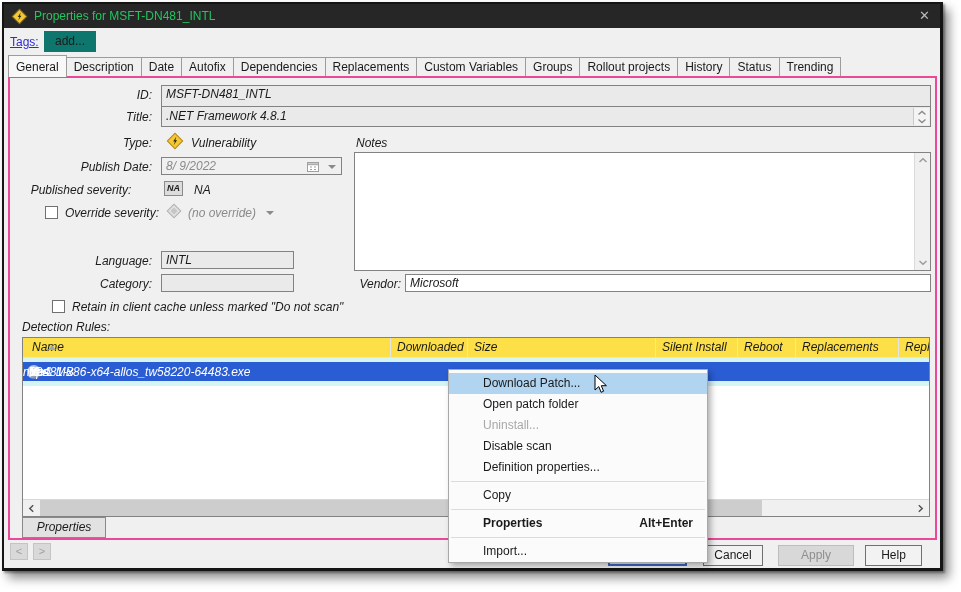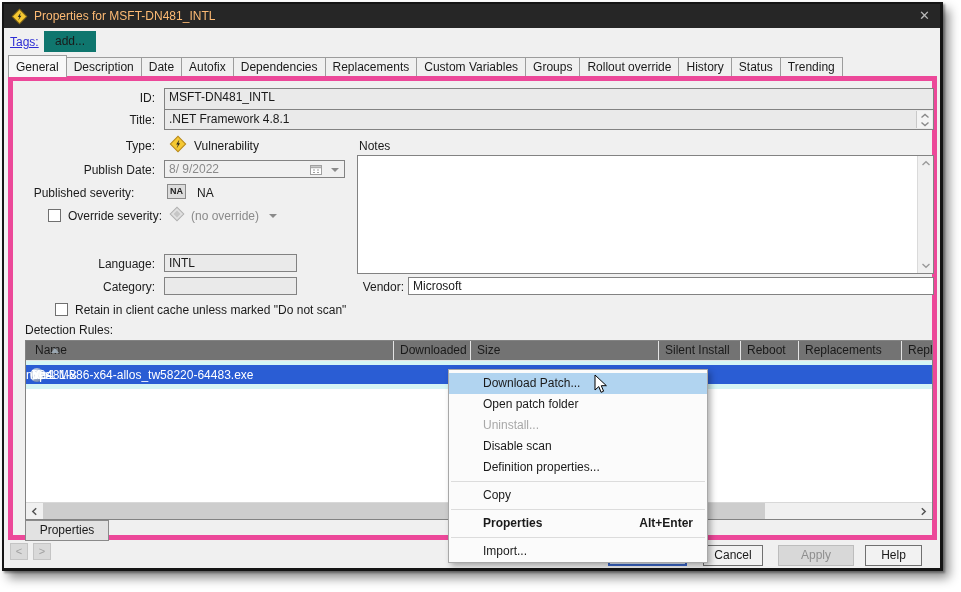--- a/index.html
+++ b/index.html
@@ -5,38 +5,38 @@
   * { margin:0; padding:0; box-sizing:border-box; }
   html,body { width:961px; height:592px; background:#ffffff; overflow:hidden;
               font-family:"Liberation Sans", sans-serif; font-size:12px; color:#1a1a1a; }
 
   .window { position:absolute; left:2px; top:2px; width:941px; height:569px;
             background:#f0f0f0; border:2px solid #141414; border-right-width:3px; border-bottom-width:3px;
             box-shadow:6px 7px 10px rgba(0,0,0,0.45), 2px 2px 2px rgba(0,0,0,0.35); }
 
   
   .titlebar { position:absolute; left:0; top:0; right:0; height:24px; background:#262626; color:#fff; }
-  .titlebar .ttext { position:absolute; left:30px; top:5px; font-size:12px; color:#fdba74; }
+  .titlebar .ttext { position:absolute; left:30px; top:5px; font-size:12px; color:#22c55e; }
   .titlebar .close { position:absolute; right:10px; top:4px; color:#b9b9b9; font-size:13px; cursor:default; }
   .dmnd { position:absolute; display:inline-block; }
 
   
   .tags-link { position:absolute; left:6px; top:31px; color:#2d2dd4; text-decoration:underline; }
   .add-btn { position:absolute; left:40px; top:27px; width:52px; height:21px; background:#0f766e;
              text-align:center; line-height:21px; color:#1a1a1a; }
 
   
   .tabs { position:absolute; left:4px; top:50px; height:22px; display:flex; align-items:flex-end; z-index:3; }
   .tab { border:1px solid #9c9c9c; border-bottom:none; background:#f0f0f0; padding:2px 7px 3px;
          margin-right:-1px; height:19px; white-space:nowrap; }
   .tab.active { background:#f8f8f8; height:22px; padding-top:4px; margin-bottom:-1px; z-index:4; }
 
   
   .panel { position:absolute; left:4px; top:72px; width:929px; height:464px;
-           border:5px solid #ec4899; background:#f0f0f0; }
+           border:2px solid #ec4899; background:#f0f0f0;font-style:italic; }
   .panel * { position:absolute; }
 
   .flabel { width:142px; text-align:right; color:#1c1c1c; white-space:nowrap; }
   .fbox { border:1px solid #828282; background:#eaeaea; padding:1px 4px; line-height:14px; overflow:hidden; white-space:nowrap; }
   .white { background:#ffffff; }
   .disabled-box { background:#f0f0f0; color:#8a8a8a; }
 
   .spinner { right:1px; top:1px; bottom:1px; width:16px; background:#f4f4f4; border-left:1px solid #c9c9c9; }
   .spinner svg { position:absolute; left:3px; }
 
@@ -47,21 +47,21 @@
   .na-badge { width:19px; height:15px; background:#dcdcdc; border:1px solid #8a8a8a; font-size:9px; font-weight:bold;
               text-align:center; line-height:13px; color:#222; }
 
   
   .notes-box { left:344px; top:74px; width:577px; height:119px; background:#fff; border:1px solid #828282; }
   .vscroll { position:absolute; right:0; top:0; bottom:0; width:16px; background:#f0f0f0; border-left:1px solid #dadada; }
   .vscroll svg { position:absolute; left:3px; }
 
   
   .table { left:12px; top:259px; width:908px; height:180px; background:#fff; border:1px solid #828282; }
-  .thead { left:0; top:0; right:0; height:20px; background:#737373; border-bottom:1px solid #e4e4e4; display:flex; position:absolute; }
+  .thead { left:0; top:0; right:0; height:20px; background:#fde047; border-bottom:1px solid #e4e4e4; display:flex; position:absolute; }
   .th { position:relative; height:20px; line-height:19px; padding-left:6px; border-left:1px solid #e4e4e4;
         color:#1a1a1a; white-space:nowrap; overflow:hidden; }
   .th:first-child { border-left:none; padding-left:9px; }
   .c0{width:367px;} .c1{width:77px;} .c2{width:75px;} .c3{width:113px;margin-top:20px;} .c4{width:82px;} .c5{width:58px;} .c6{width:103px;} .c7{flex:1;}
   .sort-asc { display:inline-block; position:relative; top:-1px; margin-left:16px; width:0; height:0;
               border-left:4px solid transparent; border-right:4px solid transparent; border-bottom:5px solid #9aa7b2; }
   .stripe { left:0; right:0; height:4px; background:#d5f5f5; position:absolute; }
   .sel-row { left:0; right:0; top:24px; height:19px; background:#2a5dd4; color:#fff; display:flex; align-items:center; position:absolute; }
   .sel-row .cell { padding-left:6px; white-space:nowrap; overflow:hidden; }
   .patch-ico { width:14px; height:14px; border-radius:50%; margin:0 6px 0 4px; flex:0 0 14px;
@@ -115,21 +115,21 @@
 
   <div class="tabs">
     <div class="tab active">General</div>
     <div class="tab">Description</div>
     <div class="tab">Date</div>
     <div class="tab">Autofix</div>
     <div class="tab">Dependencies</div>
     <div class="tab">Replacements</div>
     <div class="tab">Custom Variables</div>
     <div class="tab">Groups</div>
-    <div class="tab">Rollout override</div>
+    <div class="tab">Rollout projects</div>
     <div class="tab">History</div>
     <div class="tab">Status</div>
     <div class="tab">Trending</div>
   </div>
 
   <div class="panel">
 
     <div class="flabel" style="left:0;top:10px;">ID:</div>
     <div class="fbox" style="left:151px;top:7px;width:770px;height:34px;">MSFT-DN481_INTL</div>
 

